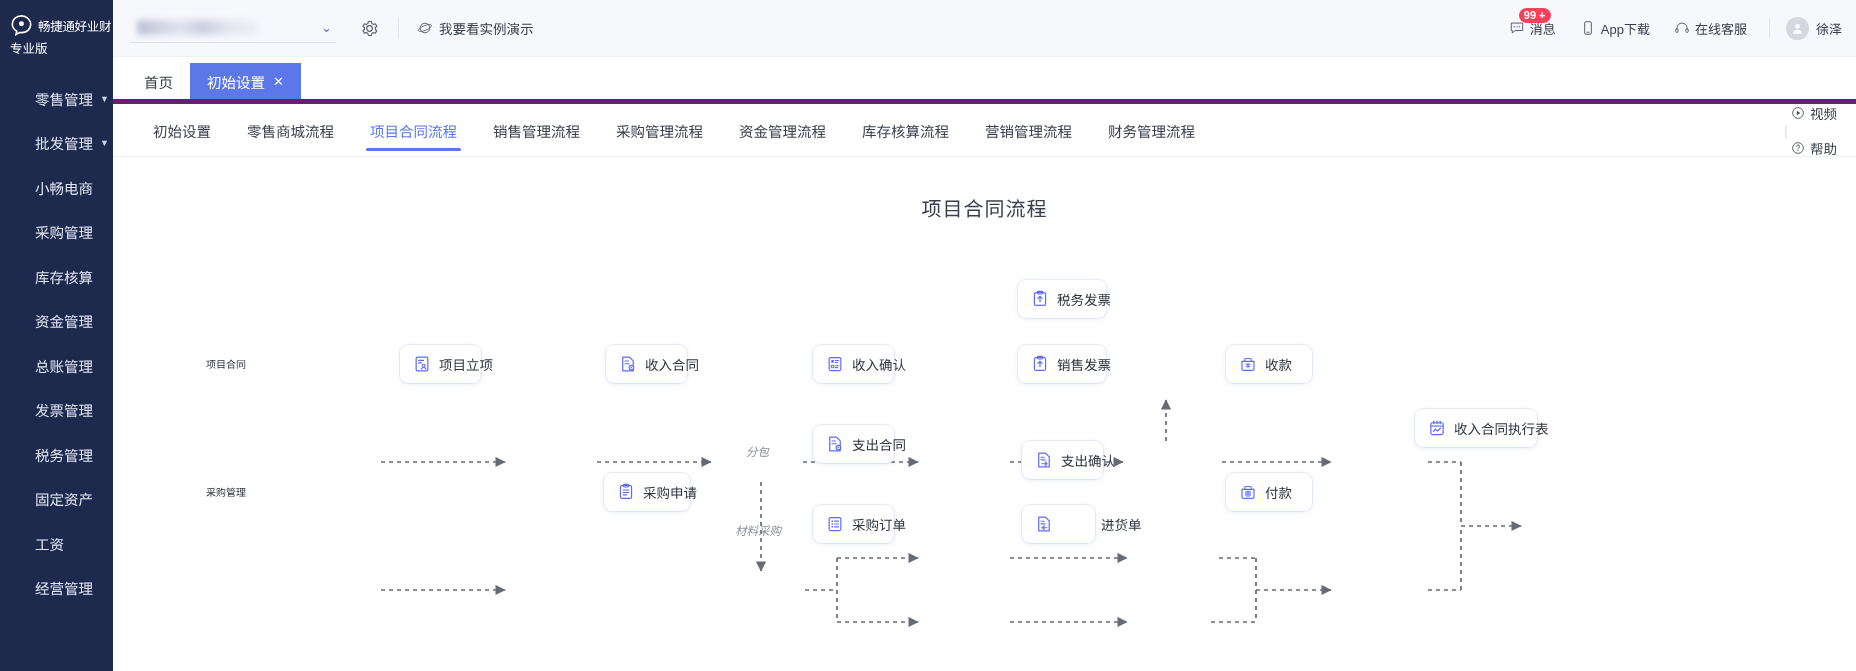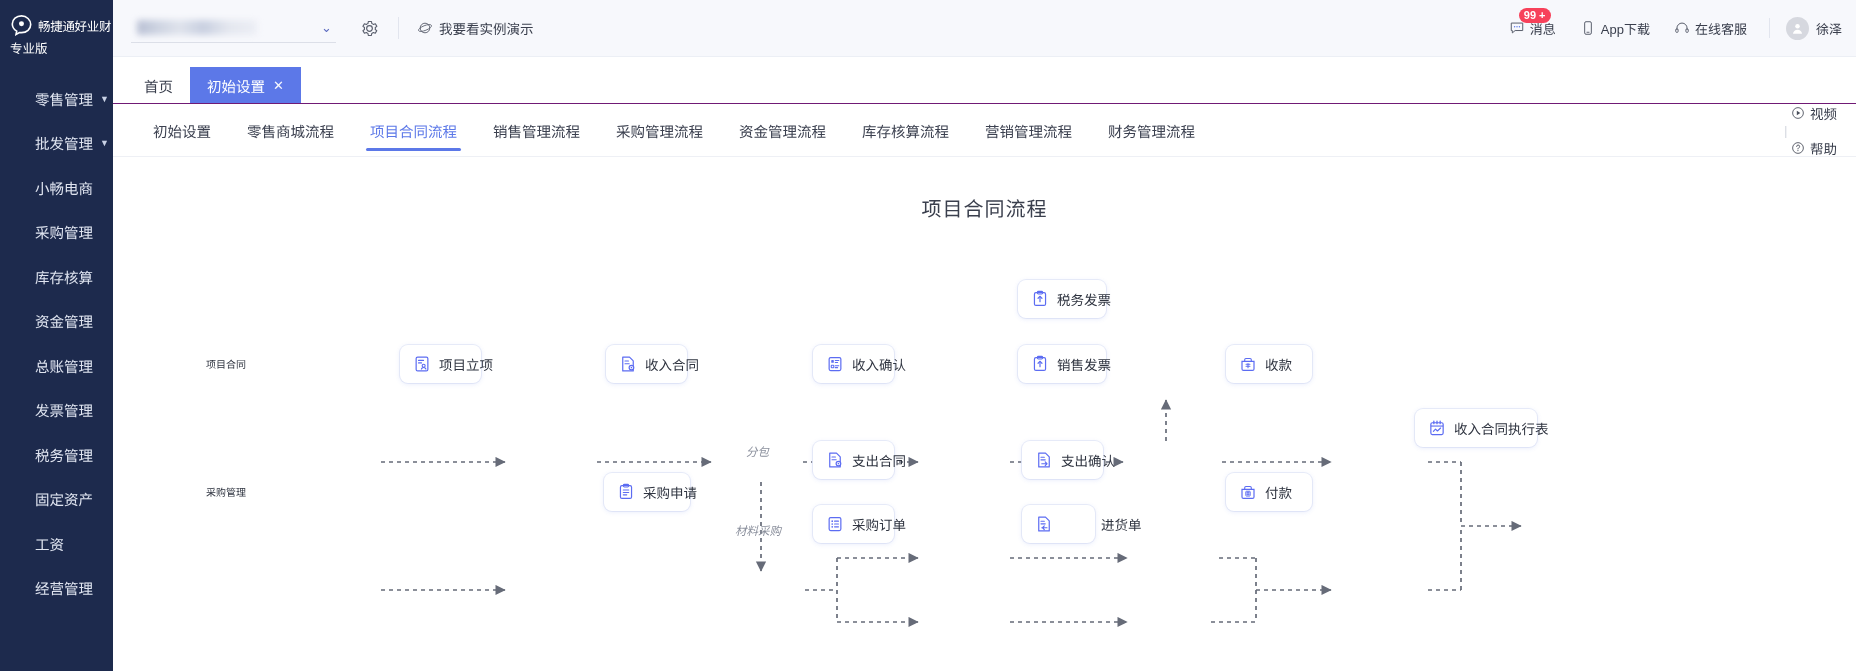--- a/index.html
+++ b/index.html
@@ -77,21 +77,21 @@
   .avatar {
     width: 23px; height: 23px; border-radius: 50%; background: #d6d8df;
     display: flex; align-items: center; justify-content: center; margin-left: 10px;
   }
   .user-name { font-size: 13px; color: #3a3f4d; margin-left: 7px; white-space: nowrap; }
   .vbar { width: 1px; height: 20px; background: #e2e5ee; margin: 0 6px 0 10px; }
 
   
   .tabstrip {
     height: 47px; background: #ffffff; display: flex; align-items: flex-end;
-    flex: 0 0 47px; padding-left: 14px; border-bottom: 1px solid #701a75;
+    flex: 0 0 47px; padding-left: 14px; border-bottom: 5px solid #701a75;
   }
   .tab {
     height: 36px; display: flex; align-items: center; gap: 8px; padding: 0 17px;
     font-size: 14.5px; color: #3a3f4d; cursor: pointer; white-space: nowrap;
   }
   .tab.active { background: #5c78e8; color: #ffffff; }
   .tab .x { font-size: 13px; opacity: .95; }
 
   
   .subtabs {
@@ -456,21 +456,21 @@
                 <svg viewBox="0 0 24 24" class="node-ico" width="18" height="18">
                   <rect x="4.6" y="3.6" width="14.8" height="17" rx="2" fill="none" stroke="#5c6cf2" stroke-width="1.6"></rect>
                   <rect x="8.6" y="1.9" width="6.8" height="3.4" rx="1.2" fill="none" stroke="#5c6cf2" stroke-width="1.5"></rect>
                   <line x1="8.4" y1="9.4" x2="15.6" y2="9.4" stroke="#5c6cf2" stroke-width="1.5" stroke-linecap="round"></line>
                   <line x1="8.4" y1="12.6" x2="15.6" y2="12.6" stroke="#5c6cf2" stroke-width="1.5" stroke-linecap="round"></line>
                   <line x1="8.4" y1="15.8" x2="13" y2="15.8" stroke="#5c6cf2" stroke-width="1.5" stroke-linecap="round"></line>
                 </svg>
               </span>
               <span class="node-text">采购申请</span>
             </div>
-            <div class="node" style="left: 700px; top: 284px; width: 81px;">
+            <div class="node" style="left: 700px; top: 268px; width: 81px;">
               <span style="display: flex; flex: 0 0 18px; width: 18px; height: 18px;">
                 <svg viewBox="0 0 24 24" class="node-ico" width="18" height="18">
                   <path d="M5 2.8h9l5 5v13.4H5z" fill="none" stroke="#5c6cf2" stroke-width="1.6" stroke-linejoin="round"></path>
                   <line x1="8" y1="8" x2="12.6" y2="8" stroke="#5c6cf2" stroke-width="1.5" stroke-linecap="round"></line>
                   <line x1="8" y1="11.6" x2="13.6" y2="11.6" stroke="#5c6cf2" stroke-width="1.5" stroke-linecap="round"></line>
                   <circle cx="16.6" cy="16.8" r="3.1" fill="#fff" stroke="#5c6cf2" stroke-width="1.6"></circle>
                   <circle cx="16.6" cy="16.8" r="1.1" fill="#5c6cf2"></circle>
                 </svg>
               </span>
               <span class="node-text">支出合同</span>

